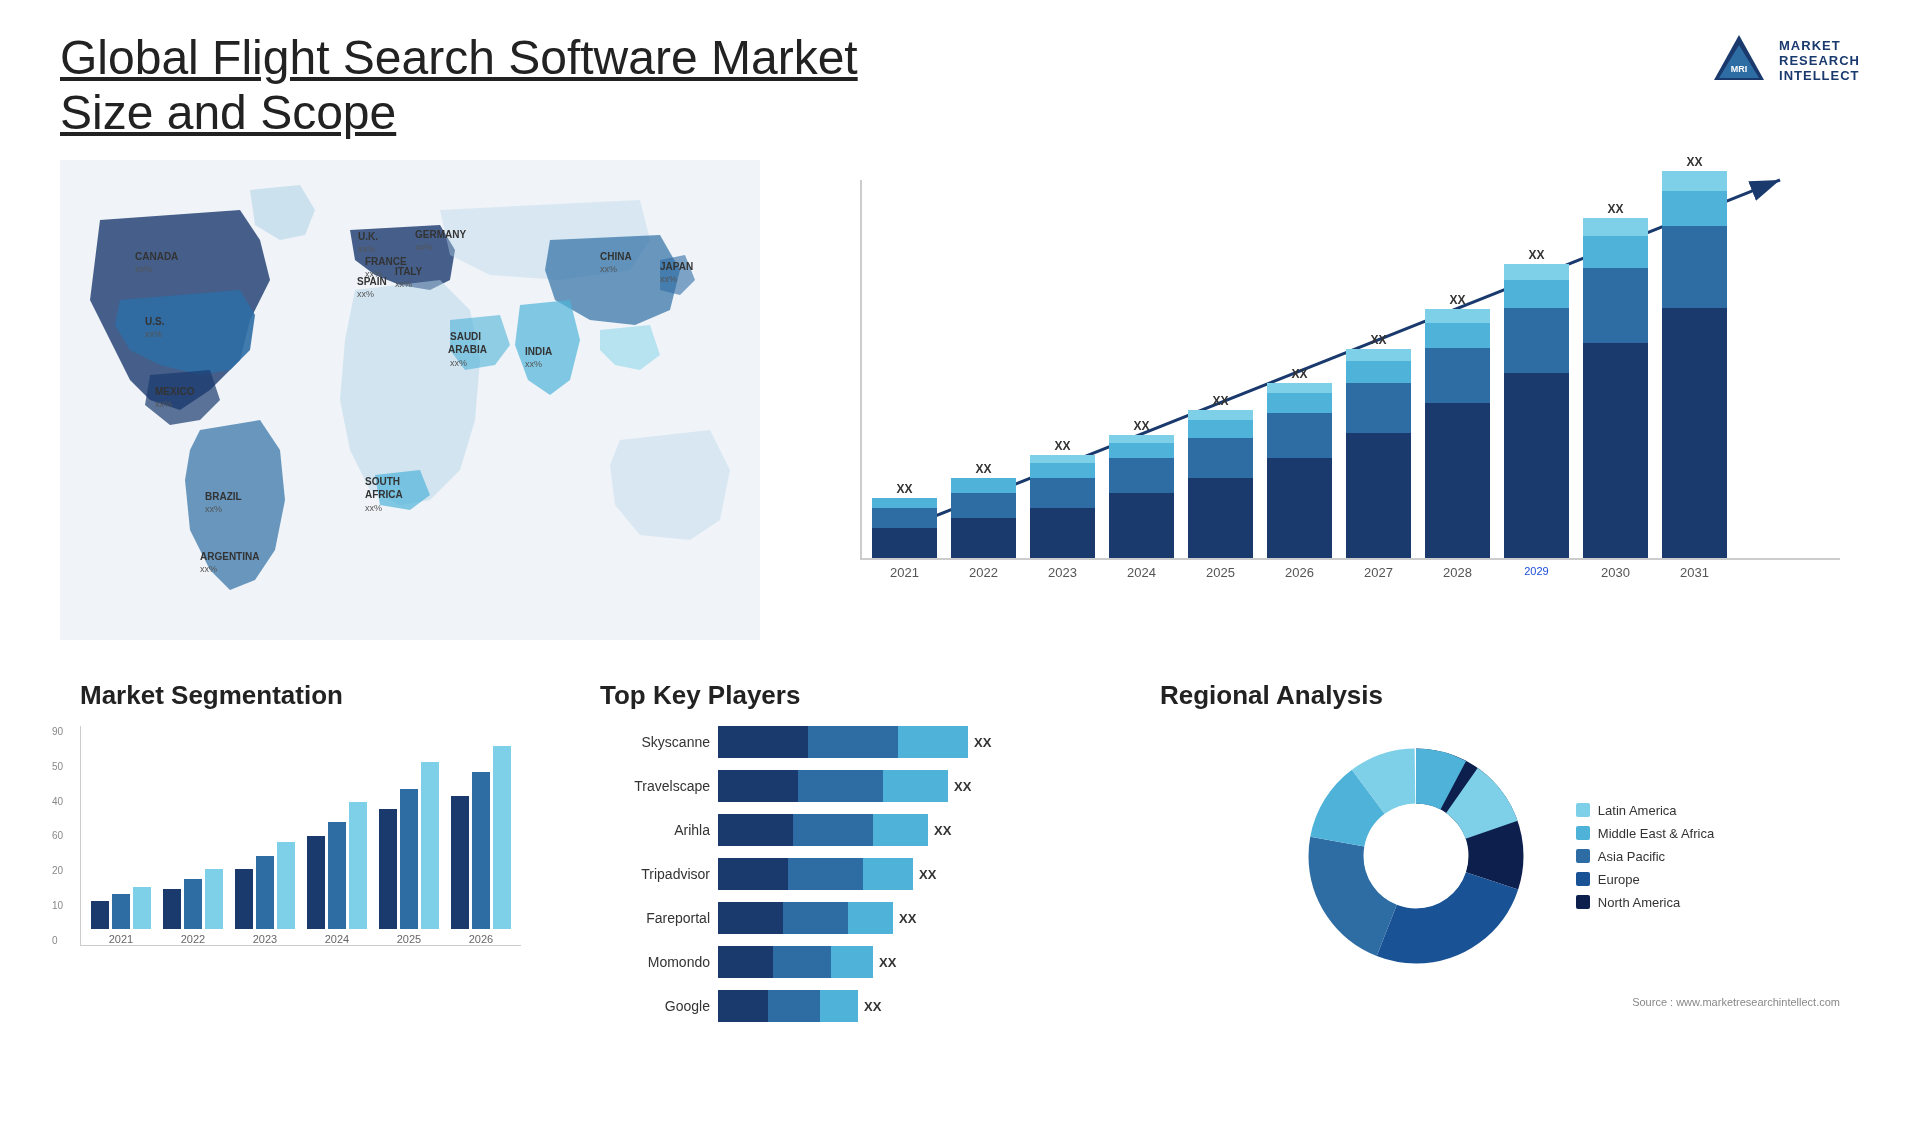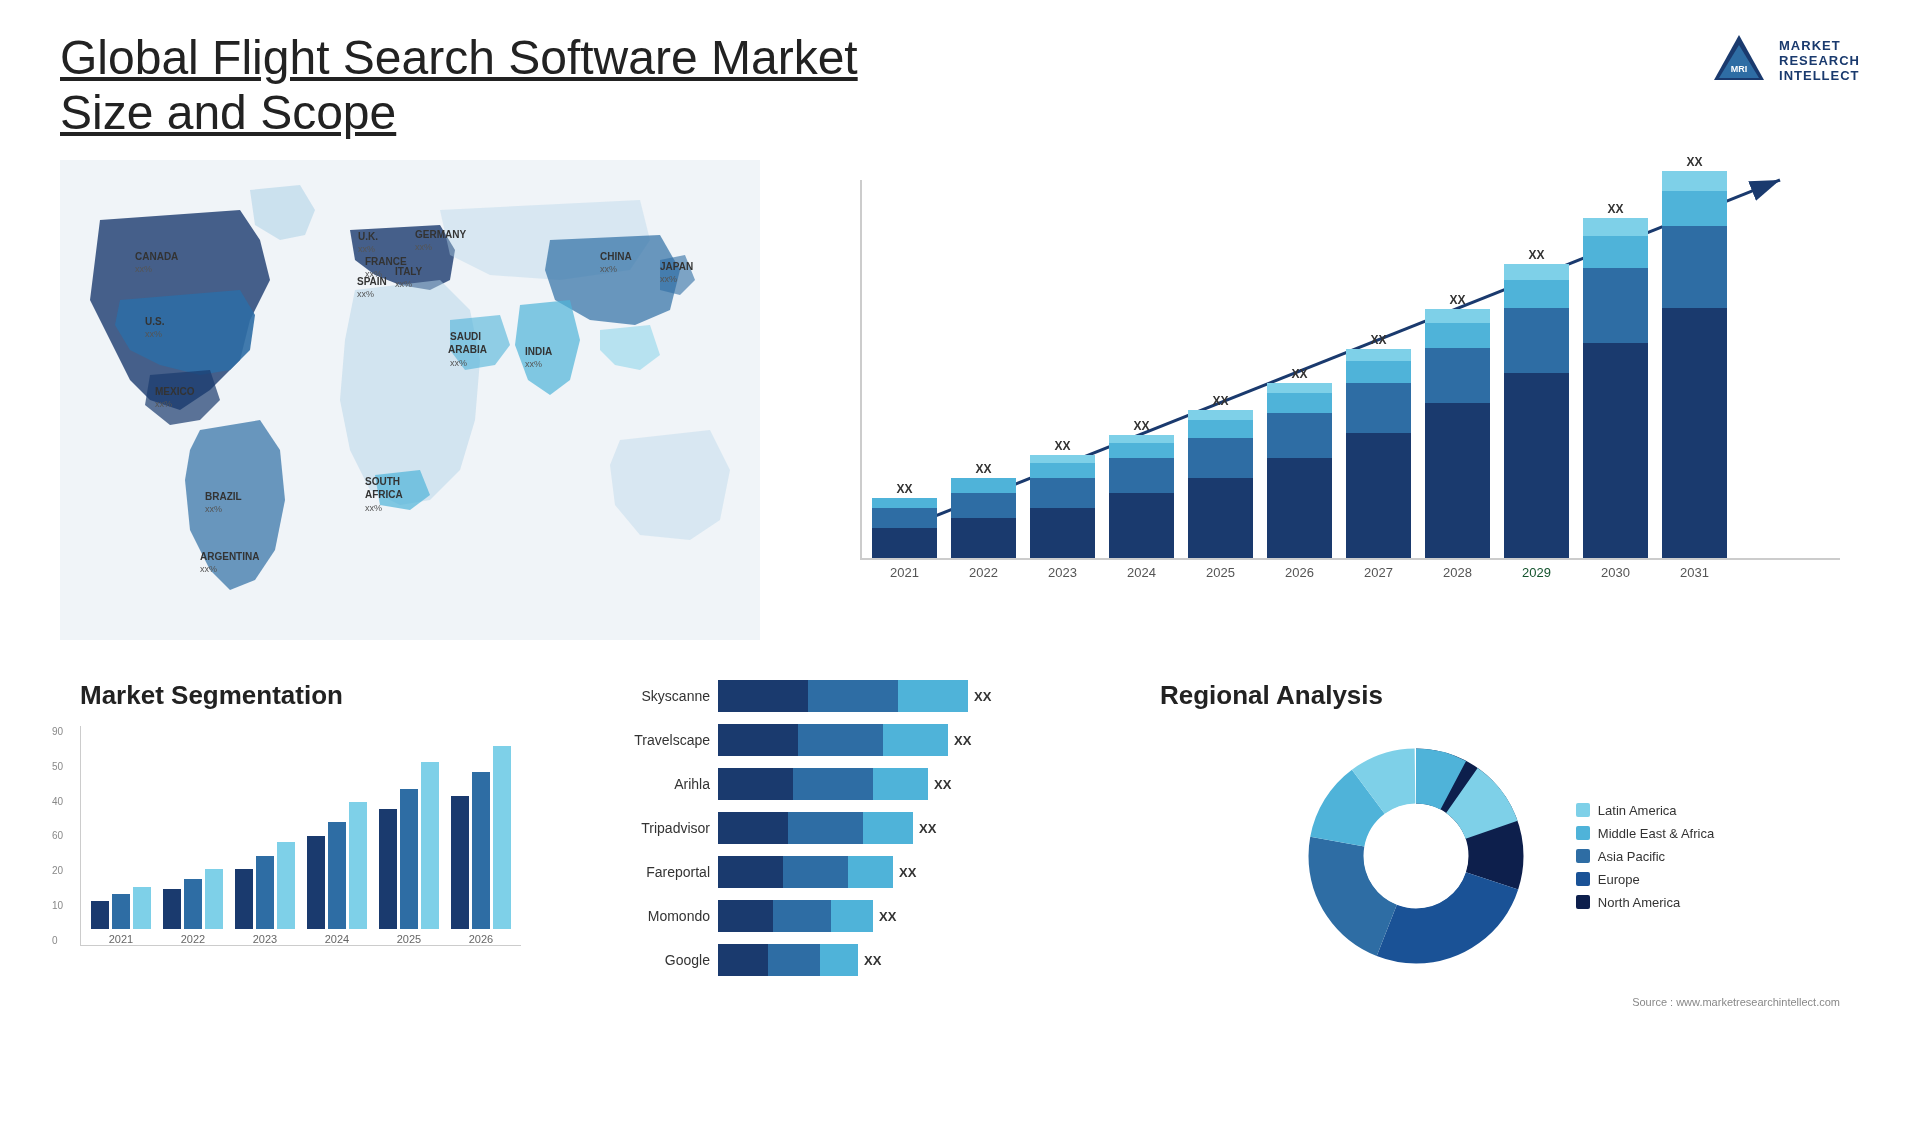--- a/index.html
+++ b/index.html
@@ -446,21 +446,21 @@
 
         <div style="display:flex;gap:14px;padding:5px 10px 0 10px;margin-left:2px;">
           <div style="width:65px;text-align:center;font-size:13px;color:#555;">2021</div>
           <div style="width:65px;text-align:center;font-size:13px;color:#555;">2022</div>
           <div style="width:65px;text-align:center;font-size:13px;color:#555;">2023</div>
           <div style="width:65px;text-align:center;font-size:13px;color:#555;">2024</div>
           <div style="width:65px;text-align:center;font-size:13px;color:#555;">2025</div>
           <div style="width:65px;text-align:center;font-size:13px;color:#555;">2026</div>
           <div style="width:65px;text-align:center;font-size:13px;color:#555;">2027</div>
           <div style="width:65px;text-align:center;font-size:13px;color:#555;">2028</div>
-          <div style="width:65px;text-align:center;font-size:13px;color:#14532d;">2029</div>
+          <div style="width:65px;text-align:center;font-size:11px;color:#1d4ed8;">2029</div>
           <div style="width:65px;text-align:center;font-size:13px;color:#555;">2030</div>
           <div style="width:65px;text-align:center;font-size:13px;color:#555;">2031</div>
         </div>
       </div>
     </div>
   </div>
 
   <div class="bottom-section">
 
     <div class="seg-container">
@@ -532,20 +532,21 @@
               </div>
               <div class="seg-year">2026</div>
             </div>
           </div>
         </div>
 
       </div>
     </div>
 
     <div class="players-container">
+      <div class="section-title">Top Key Players</div>
 
       <div class="player-row">
         <div class="player-name">Skyscanne</div>
         <div class="player-bar-container">
           <div class="player-bar" style="width:250px;">
             <div style="width:90px;height:32px;background:#1a3a6e;"></div>
             <div style="width:90px;height:32px;background:#2e6da4;"></div>
             <div style="width:70px;height:32px;background:#4fb3d9;"></div>
           </div>
           <span class="player-val">XX</span>

